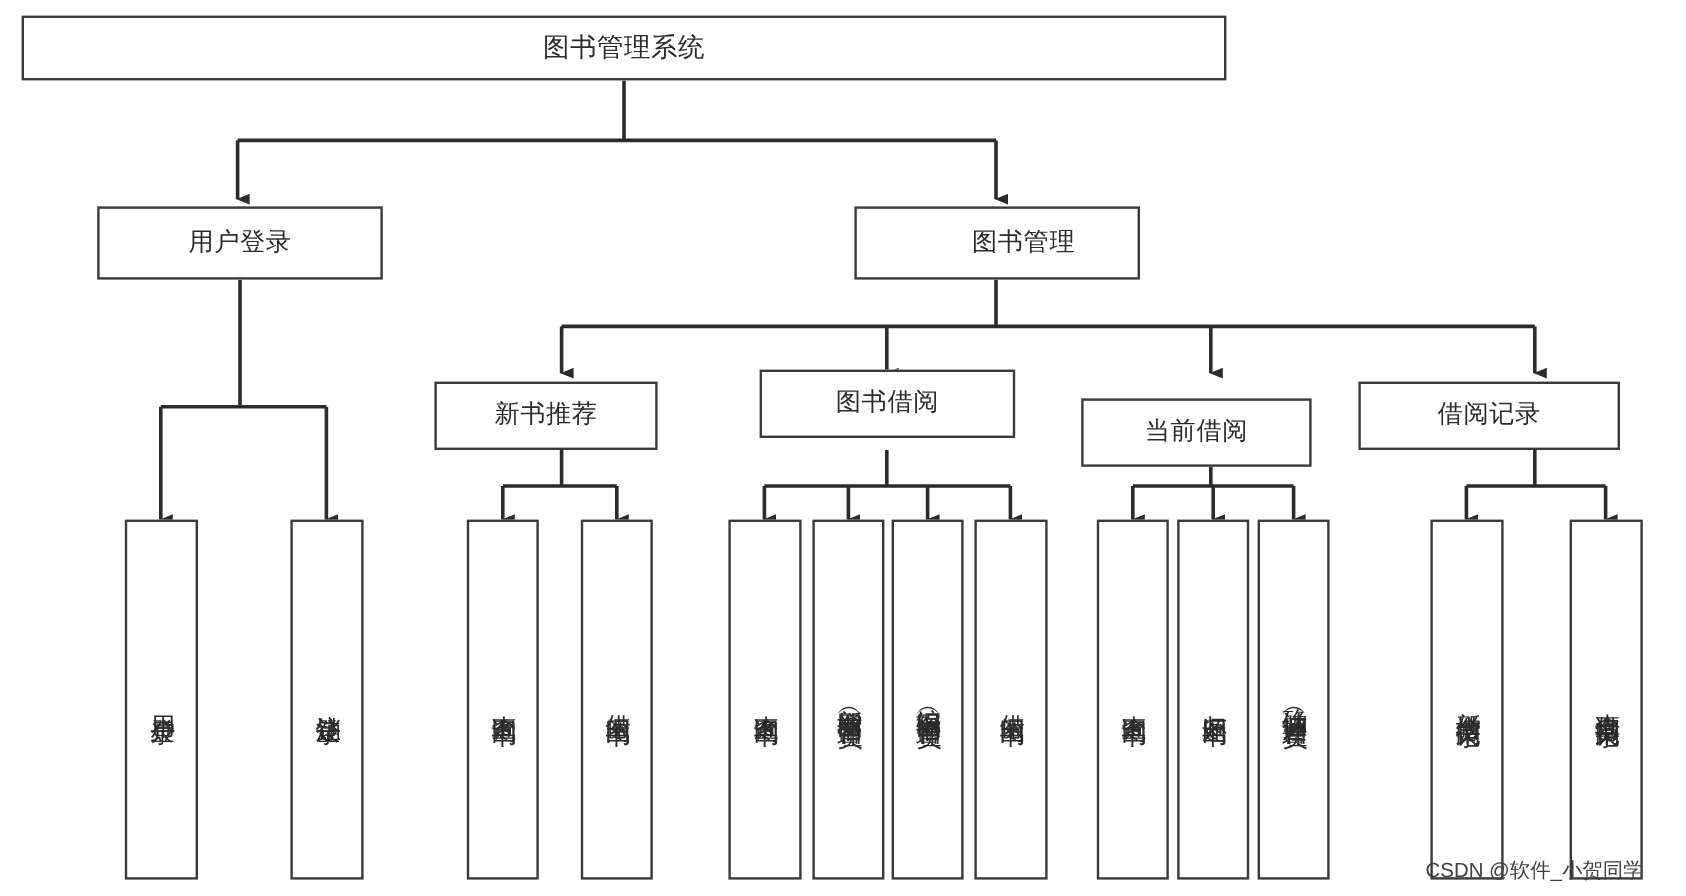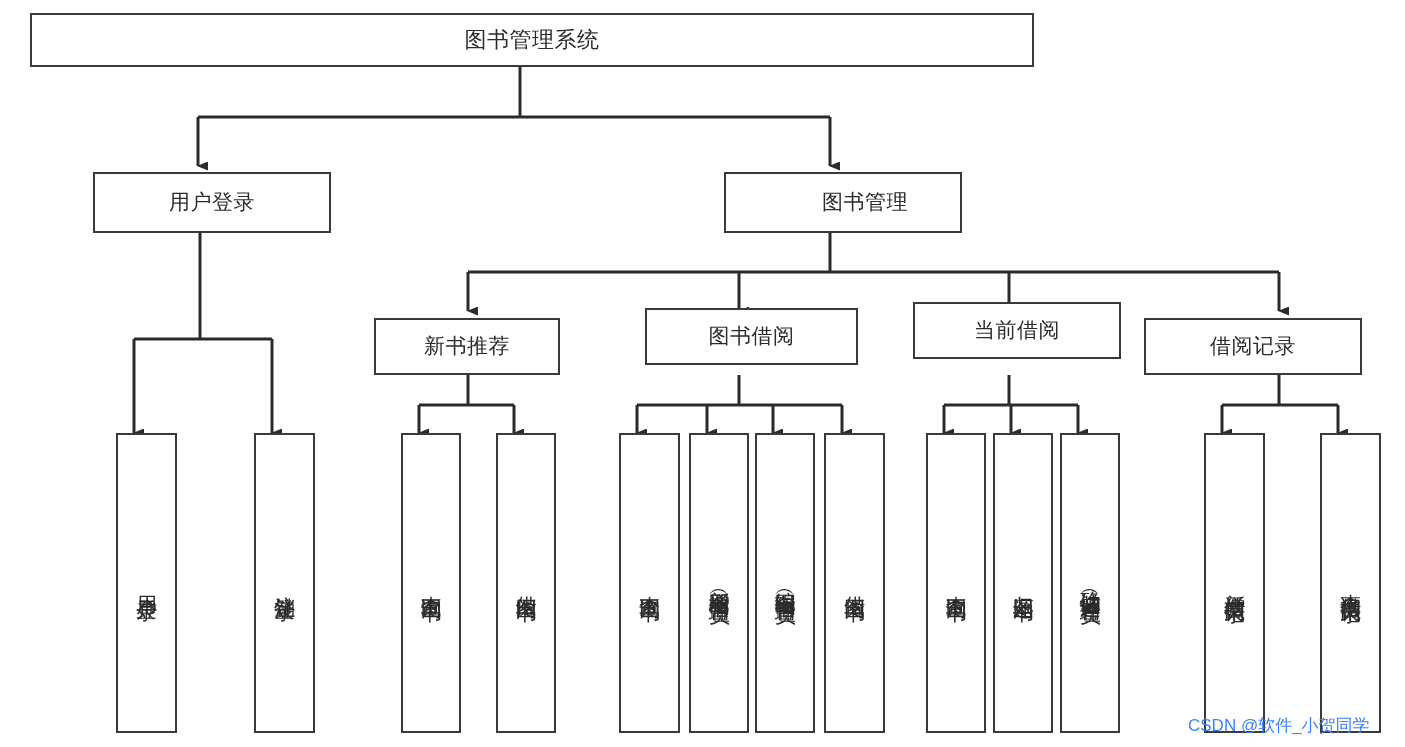--- a/index.html
+++ b/index.html
@@ -26,21 +26,20 @@
   }
   .node-box {
     position: absolute;
     box-sizing: border-box;
     background: #ffffff;
     border: 2px solid #3a3a3a;
     display: flex;
     align-items: center;
     justify-content: center;
     overflow: hidden;
-    margin-left: 12px;
   }
   .node-label-h {
     font-size: 21px;
     color: #2b2b2b;
     line-height: 1.15;
     white-space: nowrap;
     letter-spacing: 0.5px;
   }
   .node-label-v {
     font-size: 21px;
@@ -52,21 +51,21 @@
     white-space: nowrap;
   }
   .root-box .node-label-h {
     font-size: 22px;
   }
   .watermark {
     position: absolute;
     left: 1188px;
     top: 714px;
     font-size: 17px;
-    color: #3b82f6;
+    color: #404040;
     white-space: nowrap;
     pointer-events: none;
   }
 </style>
 </head>
 <body>
 
 <div id="diagram-root">
 
   <svg id="diagram-svg" viewBox="0 0 1405 747" xmlns="http://www.w3.org/2000/svg">
@@ -131,21 +130,21 @@
   <div class="node-box" style="left:712px; top:172px; width:238px; height:61px;padding-left:44px;">
     <span class="node-label-h">图书管理</span>
   </div>
 
   <div class="node-box" style="left:362px; top:318px; width:186px; height:57px;">
     <span class="node-label-h">新书推荐</span>
   </div>
   <div class="node-box" style="left:633px; top:308px; width:213px; height:57px;">
     <span class="node-label-h">图书借阅</span>
   </div>
-  <div class="node-box" style="left:901px; top:302px; width:208px; height:57px;">
+  <div class="node-box" style="left:901px; top:332px; width:192px; height:57px;">
     <span class="node-label-h">当前借阅</span>
   </div>
   <div class="node-box" style="left:1132px; top:318px; width:218px; height:57px;">
     <span class="node-label-h">借阅记录</span>
   </div>
 
   <div class="node-box" style="left:104px; top:433px; width:61px; height:300px;">
     <span class="node-label-v">用户登录</span>
   </div>
   <div class="node-box" style="left:242px; top:433px; width:61px; height:300px;">

